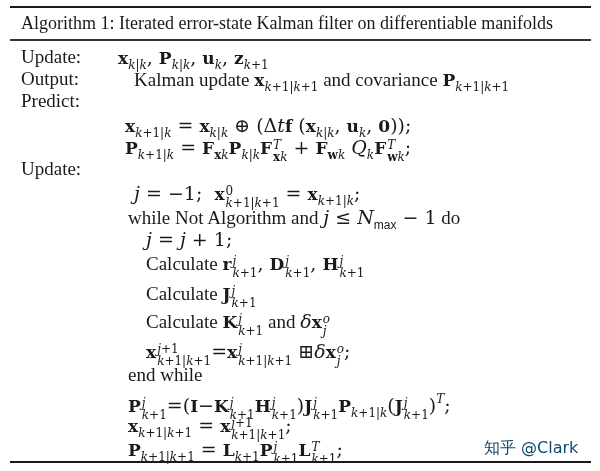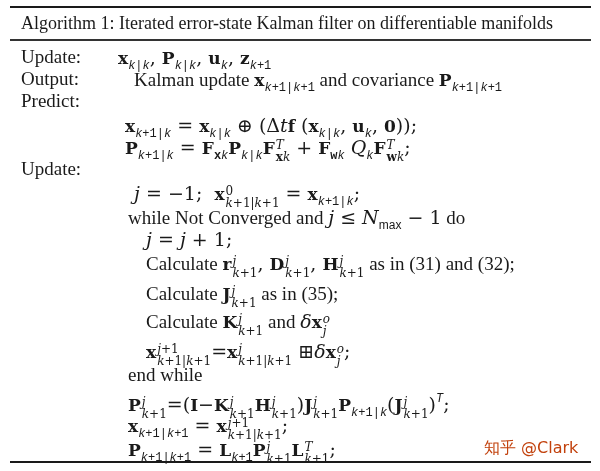--- a/index.html
+++ b/index.html
@@ -8,27 +8,27 @@
   .rule{position:absolute;left:10px;width:581px;background:#1a1a1a;}
   .rule.top{top:6px;height:2px;}
   .rule.mid{top:39px;height:2px;background:#333;}
   .rule.bot{top:461px;height:2px;}
   .line{position:absolute;white-space:nowrap;font-size:19px;line-height:22px;}
   .title{left:21px;top:12px;font-size:18px;}
   .lbl{left:21px;}
   .m{font-family:"DejaVu Serif","Liberation Serif",serif;}
   b.v{font-weight:bold;font-family:"DejaVu Serif",serif;font-size:17px;}
   i{font-style:italic;}
-  .s{font-size:12px;position:relative;font-family:Liberation Mono, monospace;}
+  .s{font-size:12px;position:relative;}
   sub.s{vertical-align:-5px;}
   sup.s{vertical-align:9px;}
   .ss{display:inline-flex;flex-direction:column;vertical-align:middle;line-height:12px;font-size:12px;position:relative;top:2px;margin-left:1px;}
   .ss span{display:block;}
   .kw{font-weight:normal;}
-  .wm{position:absolute;left:484px;top:438px;font-family:"DejaVu Sans",sans-serif;font-size:16px;color:#c2410c;}
+  .wm{position:absolute;left:484px;top:438px;font-family:"DejaVu Sans",sans-serif;font-size:16px;color:#0c4a6e;}
 </style>
 </head>
 <body>
 
 <div class="rule top"></div>
 <div class="line title">Algorithm 1:  Iterated error-state Kalman filter on differentiable manifolds</div>
 <div class="rule mid"></div>
 
 <div class="line lbl" style="top:46px">Update:</div>
 <div class="line m" style="left:118px;top:46px">
@@ -59,48 +59,46 @@
 
 <div class="line lbl" style="top:158px">Update:</div>
 <div class="line m" style="left:134px;top:182px">
   <i>j</i> = −1;&nbsp;&nbsp;<b class="v">x</b><span class="ss">
       <span>0</span>
       <span><i>k</i>+1|<i>k</i>+1</span>
     </span> = <b class="v">x</b><sub class="s"><i>k</i>+1|<i>k</i></sub>;
 </div>
 <div class="line" style="left:128px;top:206px">
   <span class="kw">while</span>
-  <span>Not Converged and</span>
+  <span>Not Algorithm and</span>
   <span class="m"><i>j</i> ≤ <i>N</i><sub class="s" style="font-family:Liberation Sans, sans-serif">max</sub> − 1</span>
   <span class="kw">do</span>
 </div>
 <div class="line m" style="left:146px;top:228px">
   <i>j</i> = <i>j</i> + 1;
 </div>
 <div class="line" style="left:146px;top:252px">
   <span>Calculate</span>
   <span class="m"><b class="v">r</b><span class="ss">
         <span><i>j</i></span>
         <span><i>k</i>+1</span>
       </span>, <b class="v">D</b><span class="ss">
         <span><i>j</i></span>
         <span><i>k</i>+1</span>
       </span>, <b class="v">H</b><span class="ss">
         <span><i>j</i></span>
         <span><i>k</i>+1</span>
       </span></span>
-  <span>as in (31) and (32);</span>
 </div>
 <div class="line" style="left:146px;top:282px">
   <span>Calculate</span>
   <span class="m"><b class="v">J</b><span class="ss">
         <span><i>j</i></span>
         <span><i>k</i>+1</span>
       </span></span>
-  <span>as in (35);</span>
 </div>
 <div class="line" style="left:146px;top:310px">
   <span>Calculate</span>
   <span class="m"><b class="v">K</b><span class="ss">
         <span><i>j</i></span>
         <span><i>k</i>+1</span>
       </span></span>
   <span>and</span>
   <span class="m"><i>δ</i><b class="v">x</b><span class="ss">
         <span><i>o</i></span>

